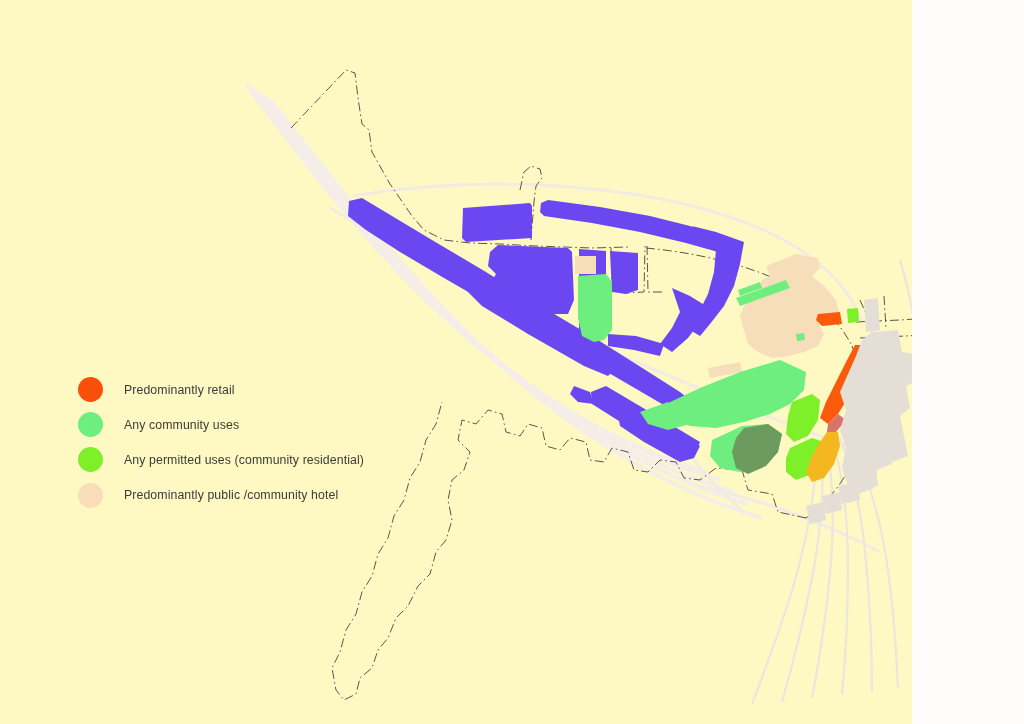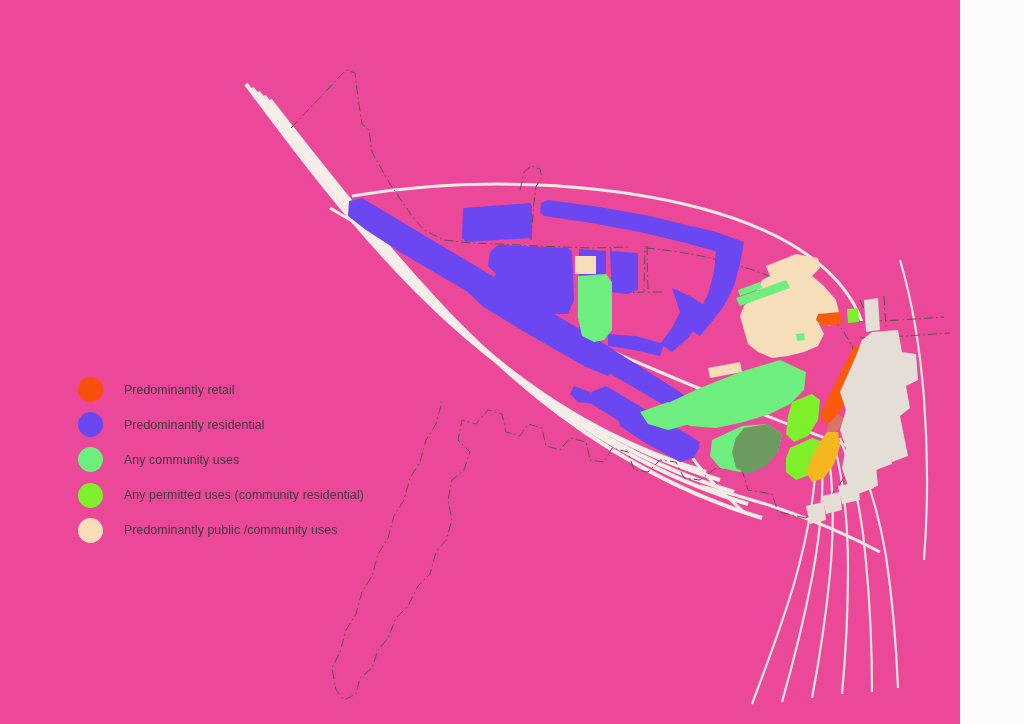--- a/index.html
+++ b/index.html
@@ -5,24 +5,23 @@
 <style>
   html, body {
     margin: 0;
     padding: 0;
     background: #fefcfb;
   }
   #page {
     position: relative;
     width: 912px;
     height: 724px;
-    background: #ec4899;
+    background: #fef9c3;
     font-family: "Liberation Sans", sans-serif;
     overflow: hidden;
-    padding-left: 48px;
   }
   #map-svg {
     position: absolute;
     left: 0;
     top: 0;
     width: 1024px;
     height: 724px;
   }
   #legend {
     position: absolute;
@@ -215,38 +214,34 @@
 
   </svg>
 
   <div id="legend">
 
     <div class="legend-row">
       <span class="legend-swatch" style="background:#fa4f0a"></span>
       <span class="legend-label">Predominantly retail</span>
     </div>
 
-    <div class="legend-row">
-      <span class="legend-swatch" style="background:#6a47f0"></span>
-      <span class="legend-label">Predominantly residential</span>
-    </div>
 
     <div class="legend-row">
       <span class="legend-swatch" style="background:#6eee7e"></span>
       <span class="legend-label">Any community uses</span>
     </div>
 
     <div class="legend-row">
       <span class="legend-swatch" style="background:#7df029"></span>
       <span class="legend-label">Any permitted uses (community residential)</span>
     </div>
 
     <div class="legend-row">
       <span class="legend-swatch" style="background:#f9ddb8"></span>
-      <span class="legend-label">Predominantly public /community uses</span>
+      <span class="legend-label">Predominantly public /community hotel</span>
     </div>
 
 
 
 
   </div>
 
 </div>
 
 </body></html>

